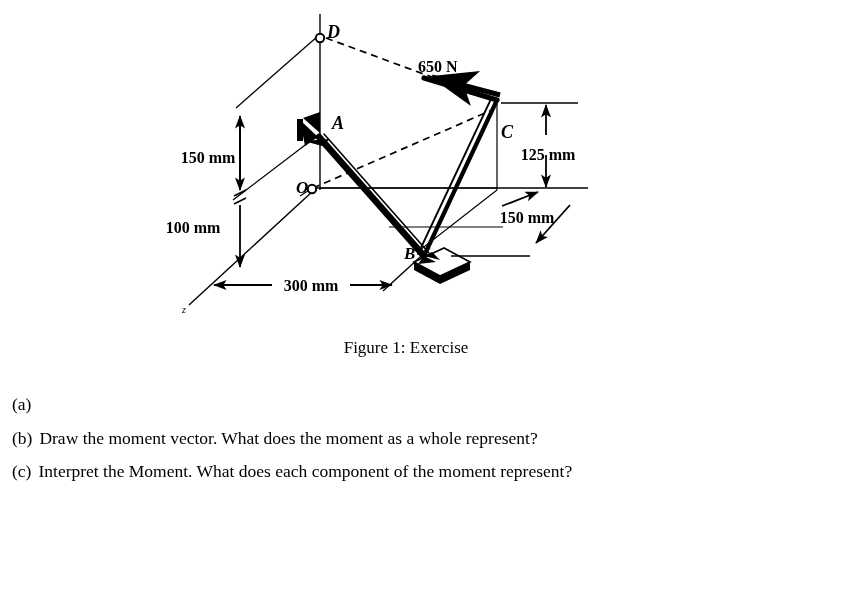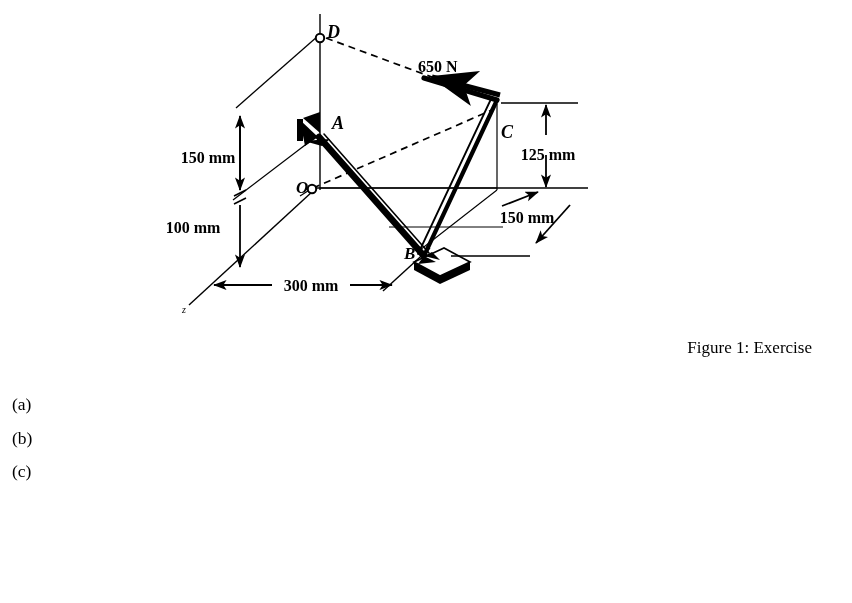--- a/index.html
+++ b/index.html
@@ -47,21 +47,21 @@
     font-style: italic;
     fill: #000000;
     font-size: 10px;
   }
 
   #caption {
     position: absolute;
     left: 0;
     top: 338px;
     width: 812px;
-    text-align: right;
+    text-align: center;
     font-size: 17px;
     font-family: "Liberation Serif", "DejaVu Serif", serif;
     color: #000000;
   }
 
   #questions {
     position: absolute;
     left: 12px;
     top: 396px;
     width: 820px;
@@ -215,17 +215,19 @@
 </div>
 
 <div id="caption">Figure 1: Exercise</div>
 
 <div id="questions">
   <div class="question-row">
     <span class="question-marker">(a)</span>
   </div>
   <div class="question-row">
     <span class="question-marker">(b)</span>
+    <span class="question-text">Draw the moment vector. What does the moment as a whole represent?</span>
   </div>
   <div class="question-row">
     <span class="question-marker">(c)</span>
+    <span class="question-text">Interpret the Moment. What does each component of the moment represent?</span>
   </div>
 </div>
 
 </body></html>

